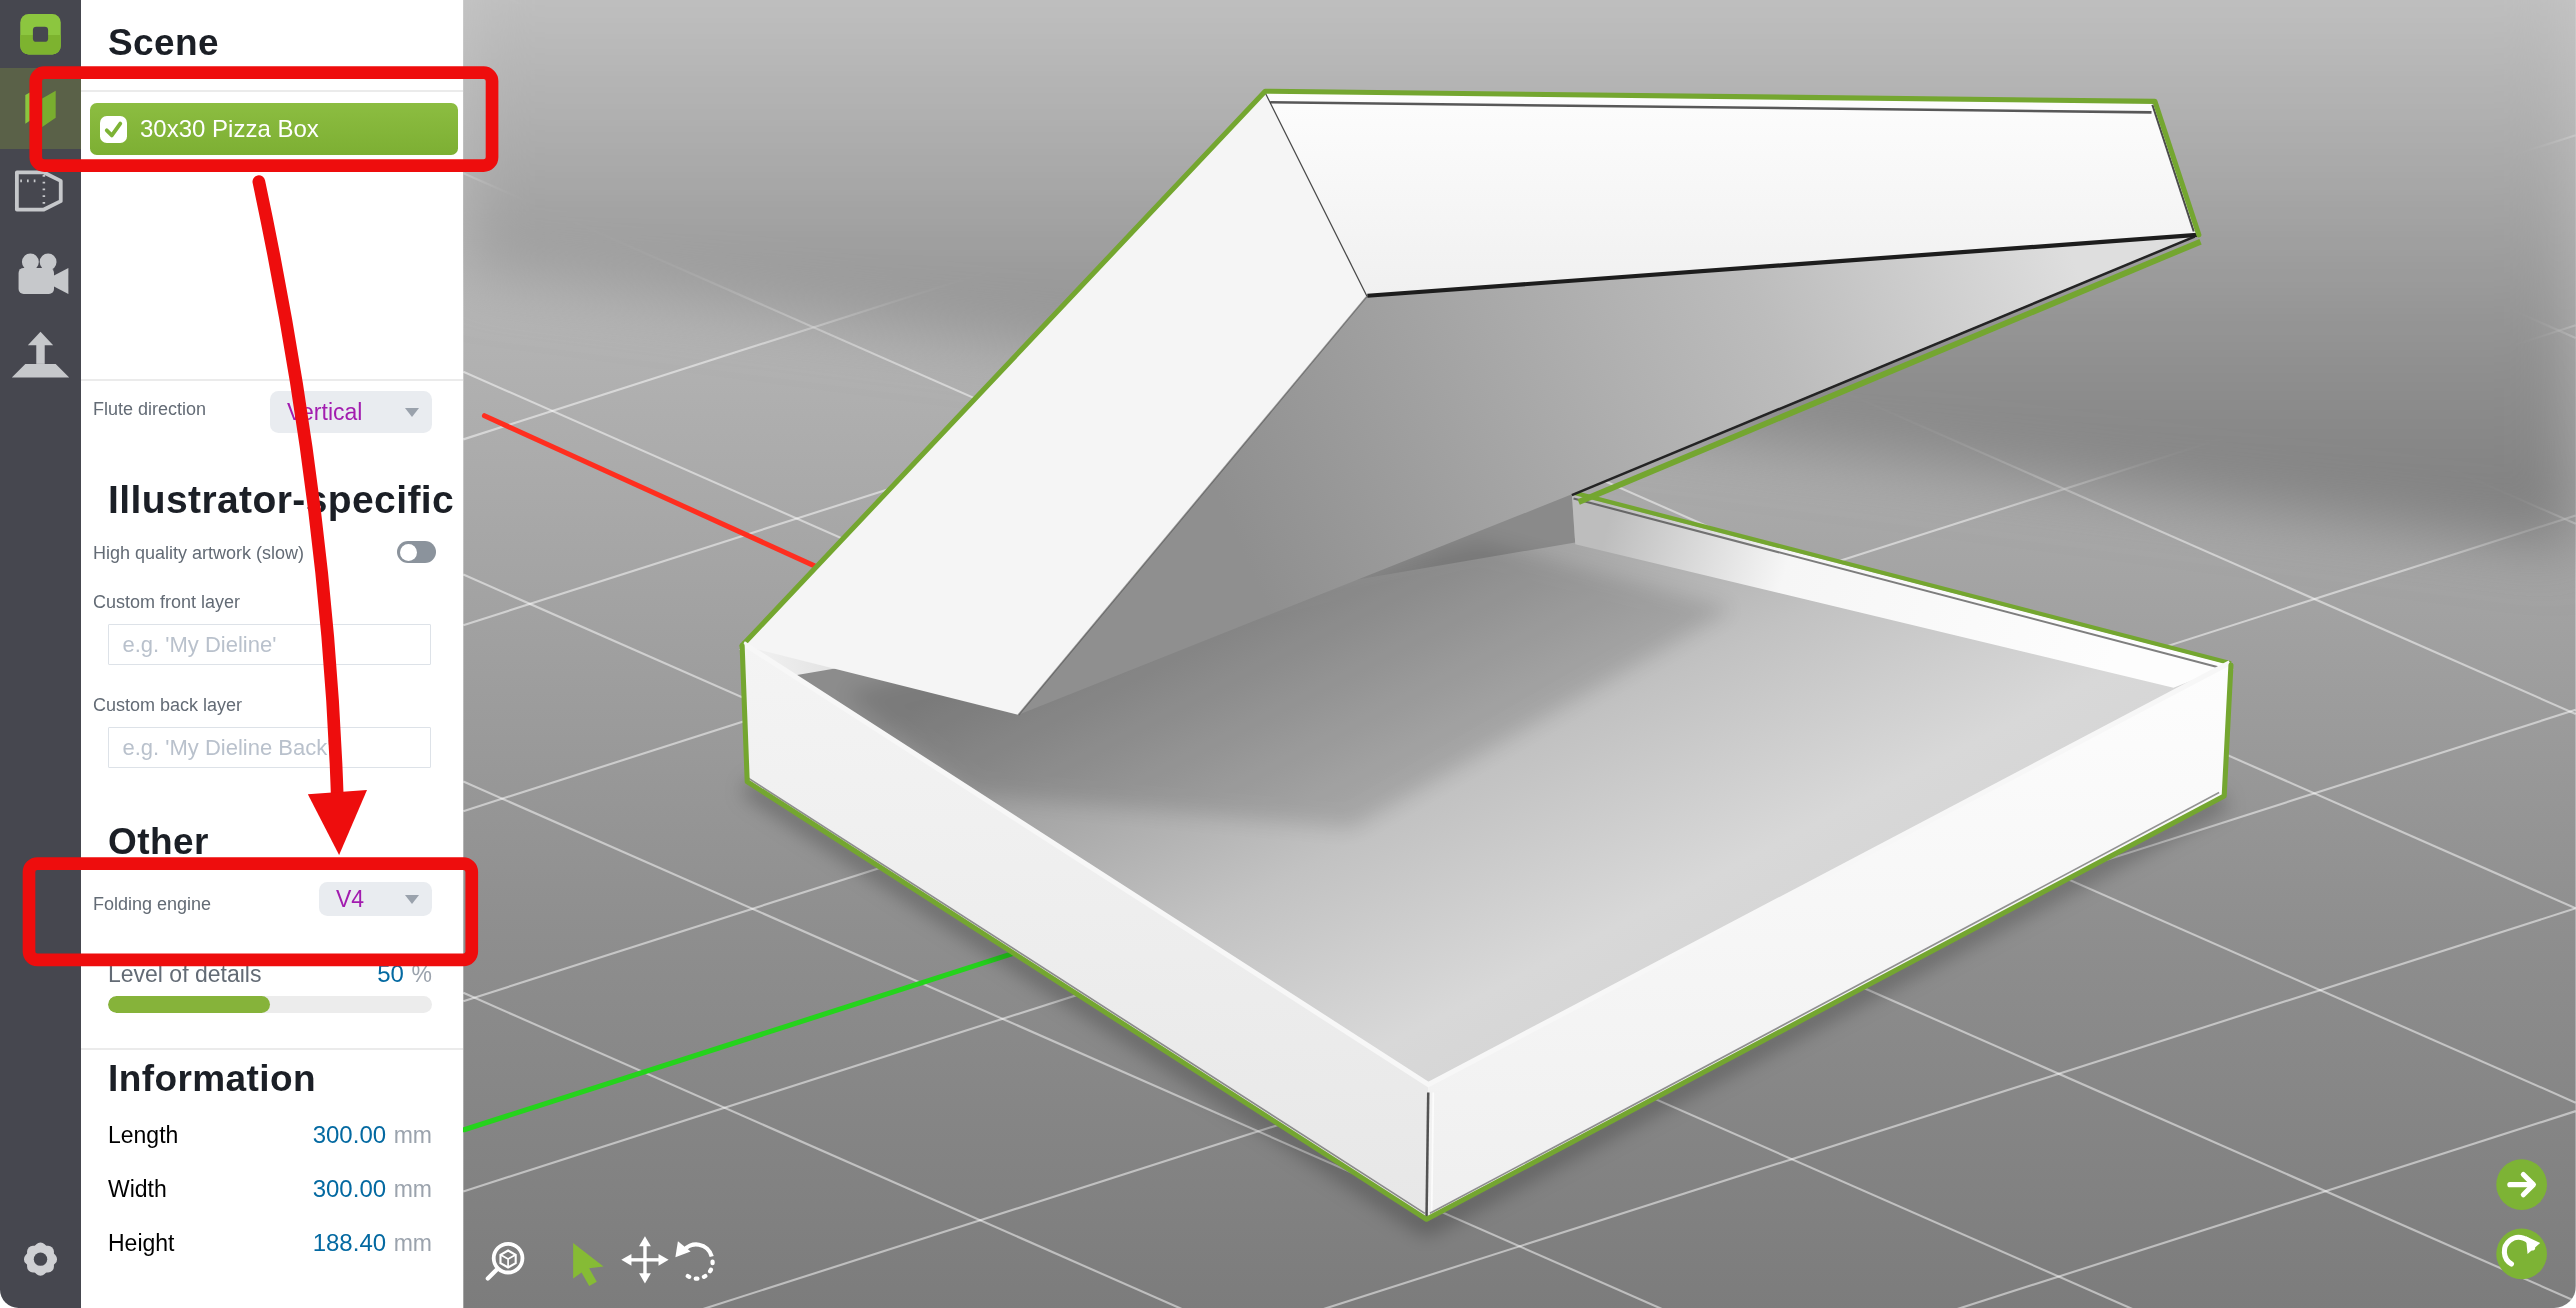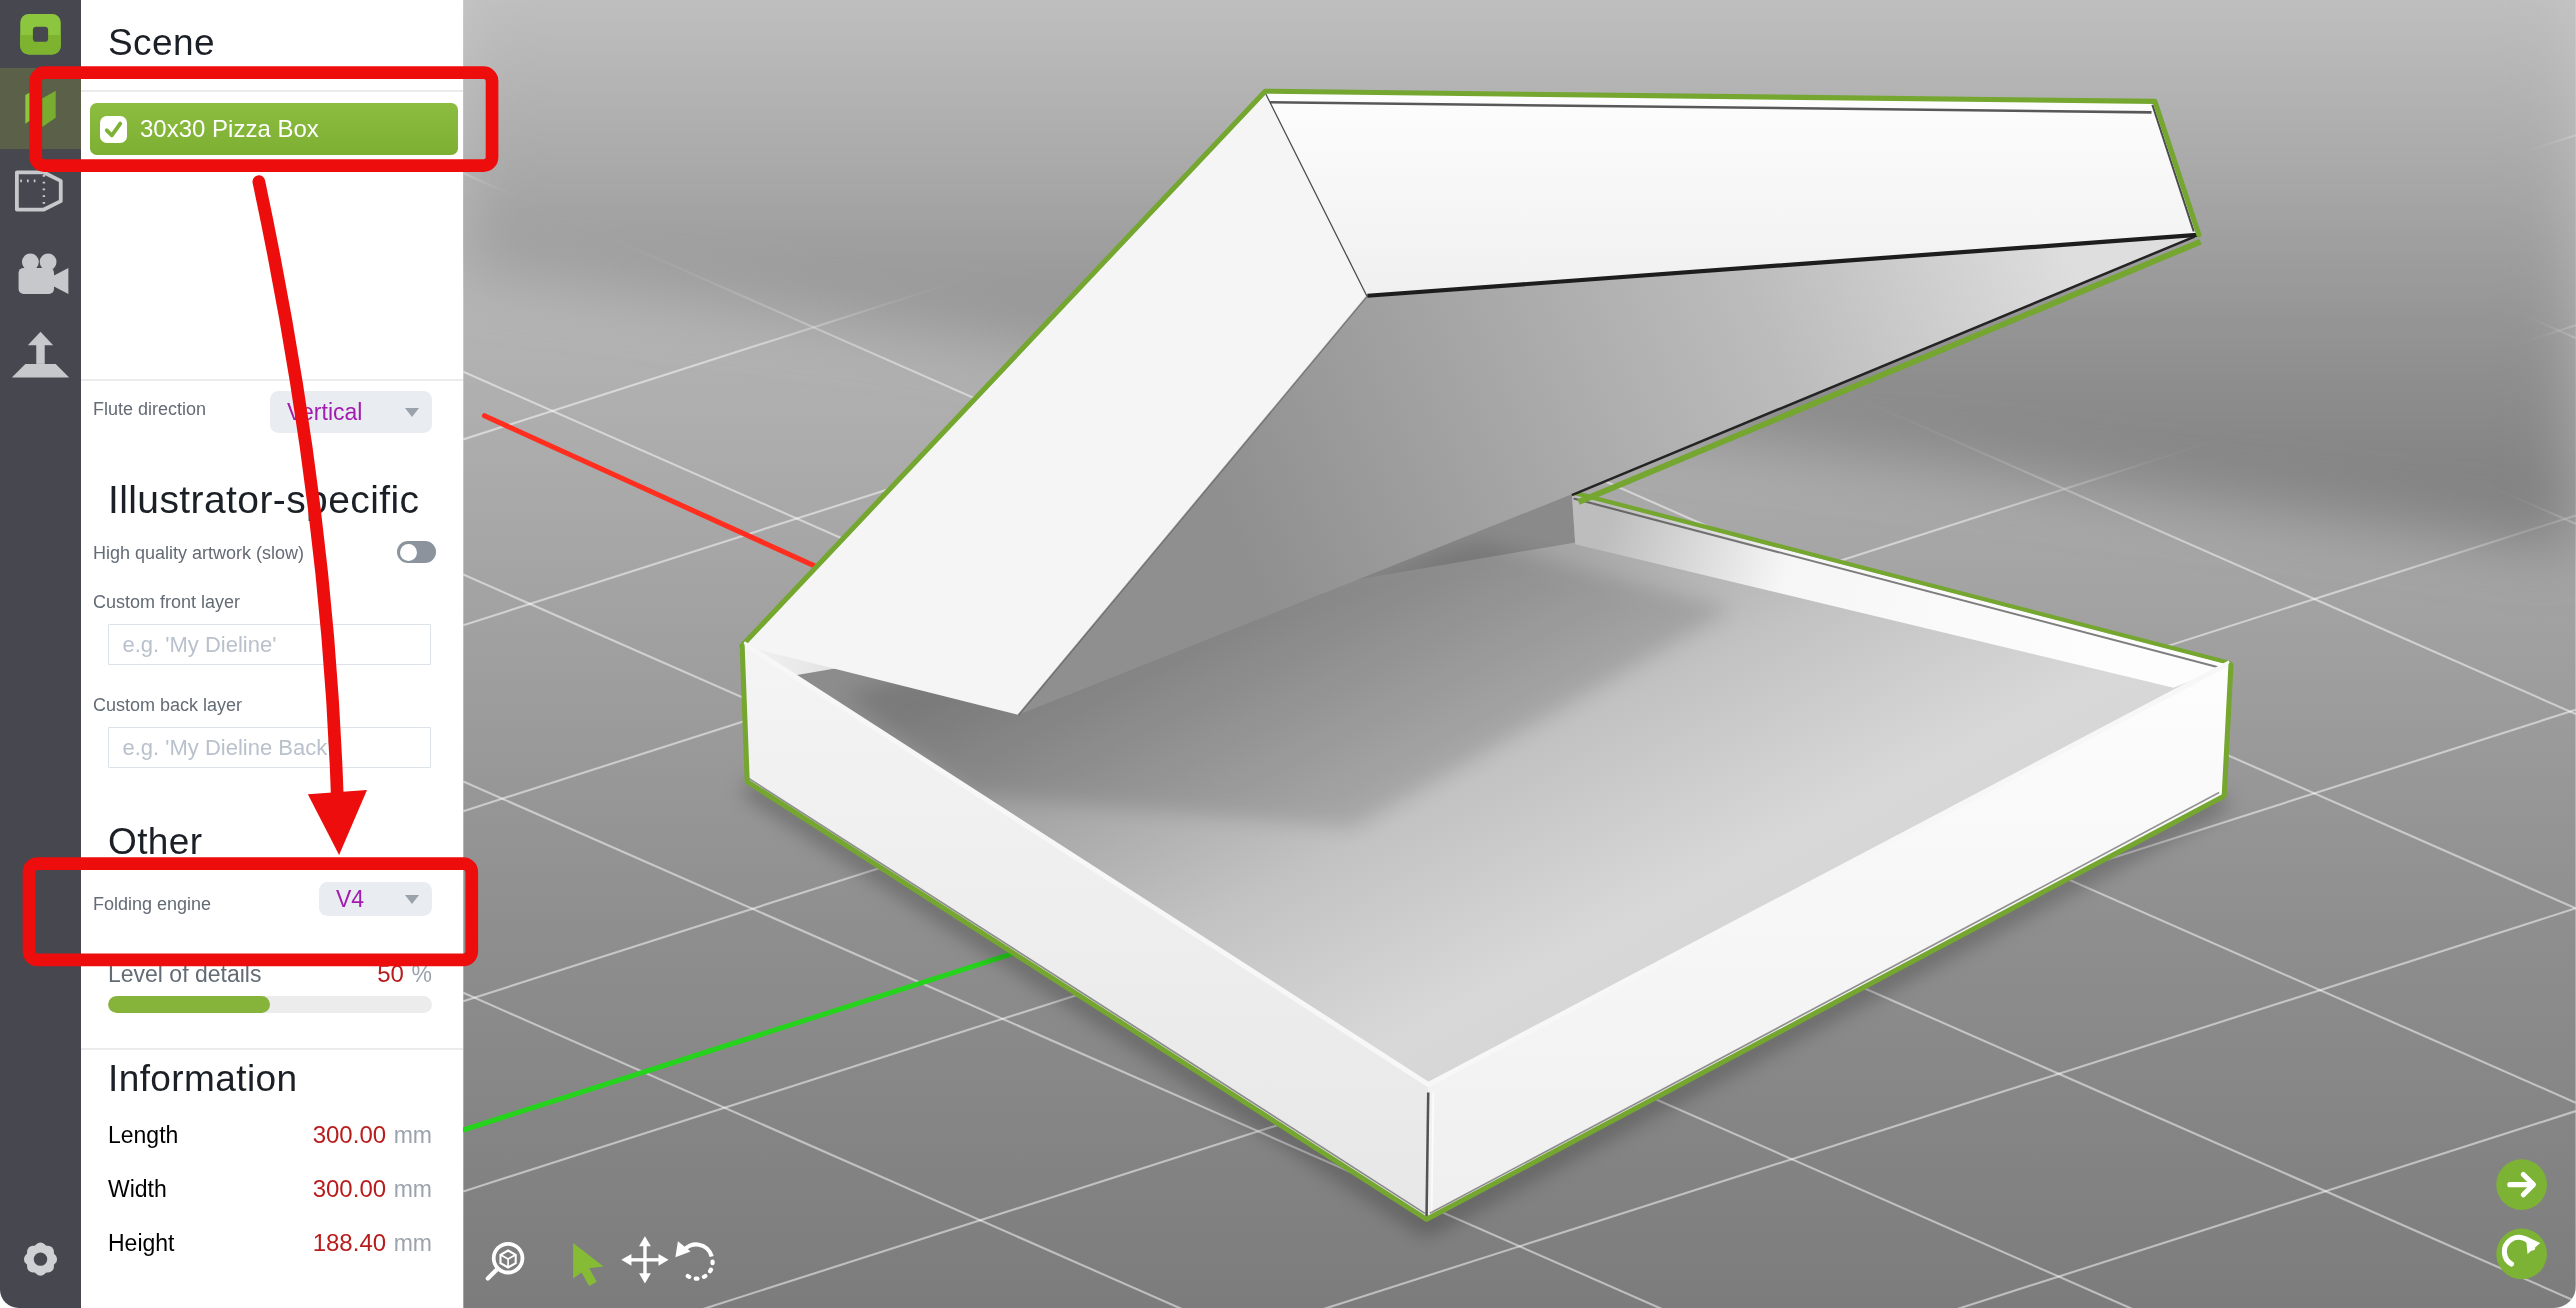--- a/index.html
+++ b/index.html
@@ -9,21 +9,21 @@
 
   
   .rail { position:absolute; left:0; top:0; width:81px; height:1308px;
           background:#46474f; border-radius:0 0 0 18.6px; z-index:3; }
   .rail .hl { position:absolute; left:0; top:68px; width:81px; height:81px; background:#5a6148; }
   .rail svg { position:absolute; left:0; }
 
   
   .panel { position:absolute; left:81px; top:0; width:382px; height:1308px;
            background:#ffffff; z-index:2; }
-  .hdr  { position:absolute; left:27px; font-weight:400; color:#1b1f26; letter-spacing:0.4px; }
+  .hdr  { position:absolute; left:27px; font-weight:700; color:#1b1f26; letter-spacing:0.4px; }
   .hdr.h1 { font-size:37px; }
   .divider { position:absolute; left:0; width:382px; height:1.7px; background:#ebebeb; }
 
   .scene-item { position:absolute; left:8.5px; top:103px; width:368px; height:52px;
                 border-radius:6.8px; background:linear-gradient(#8cbd41,#7daf33);
                 display:flex; align-items:center; padding-left:10px; }
   .checkbox { width:27px; height:27px; background:#fff; border-radius:6.8px; flex:none;
               display:flex; align-items:center; justify-content:center; }
   .scene-item .lbl { color:#ffffff; font-size:24px; margin-left:13.5px; }
 
@@ -39,21 +39,21 @@
   .toggle .knob { position:absolute; left:2.5px; top:2.5px; width:17px; height:17px;
                   background:#fff; border-radius:50%; }
 
   .tb { position:absolute; left:27px; width:323px; height:41px; border:1.7px solid #dde2e8;
         border-radius:1px; padding:0 13.5px; font-size:22px; color:#3a424c; outline:none;
         font-family:"Liberation Sans", sans-serif; background:#fff; }
   .tb::placeholder { color:#b9c1cc; }
 
   .info-row { position:absolute; left:27px; right:31px; display:flex; align-items:center; }
   .info-row .il { flex:1; font-size:23px; color:#000000; }
-  .info-row .iv { font-size:24px; color:#b91c1c; }
+  .info-row .iv { font-size:24px; color:#0369a1; }
   .info-row .iu { font-size:23px; color:#9ba3ad; margin-left:7.6px; }
 
   .progress { position:absolute; left:27px; top:996px; width:324px; height:17px;
               background:#ececec; border-radius:8.5px; overflow:hidden; }
   .progress .fill { height:100%; background:#86b33a; border-radius:8.5px; }
 
   
   .viewport { position:absolute; left:463px; top:0; width:2113px; height:1308px;
               border-radius:0 0 22px 0; overflow:hidden; z-index:1; }
 

